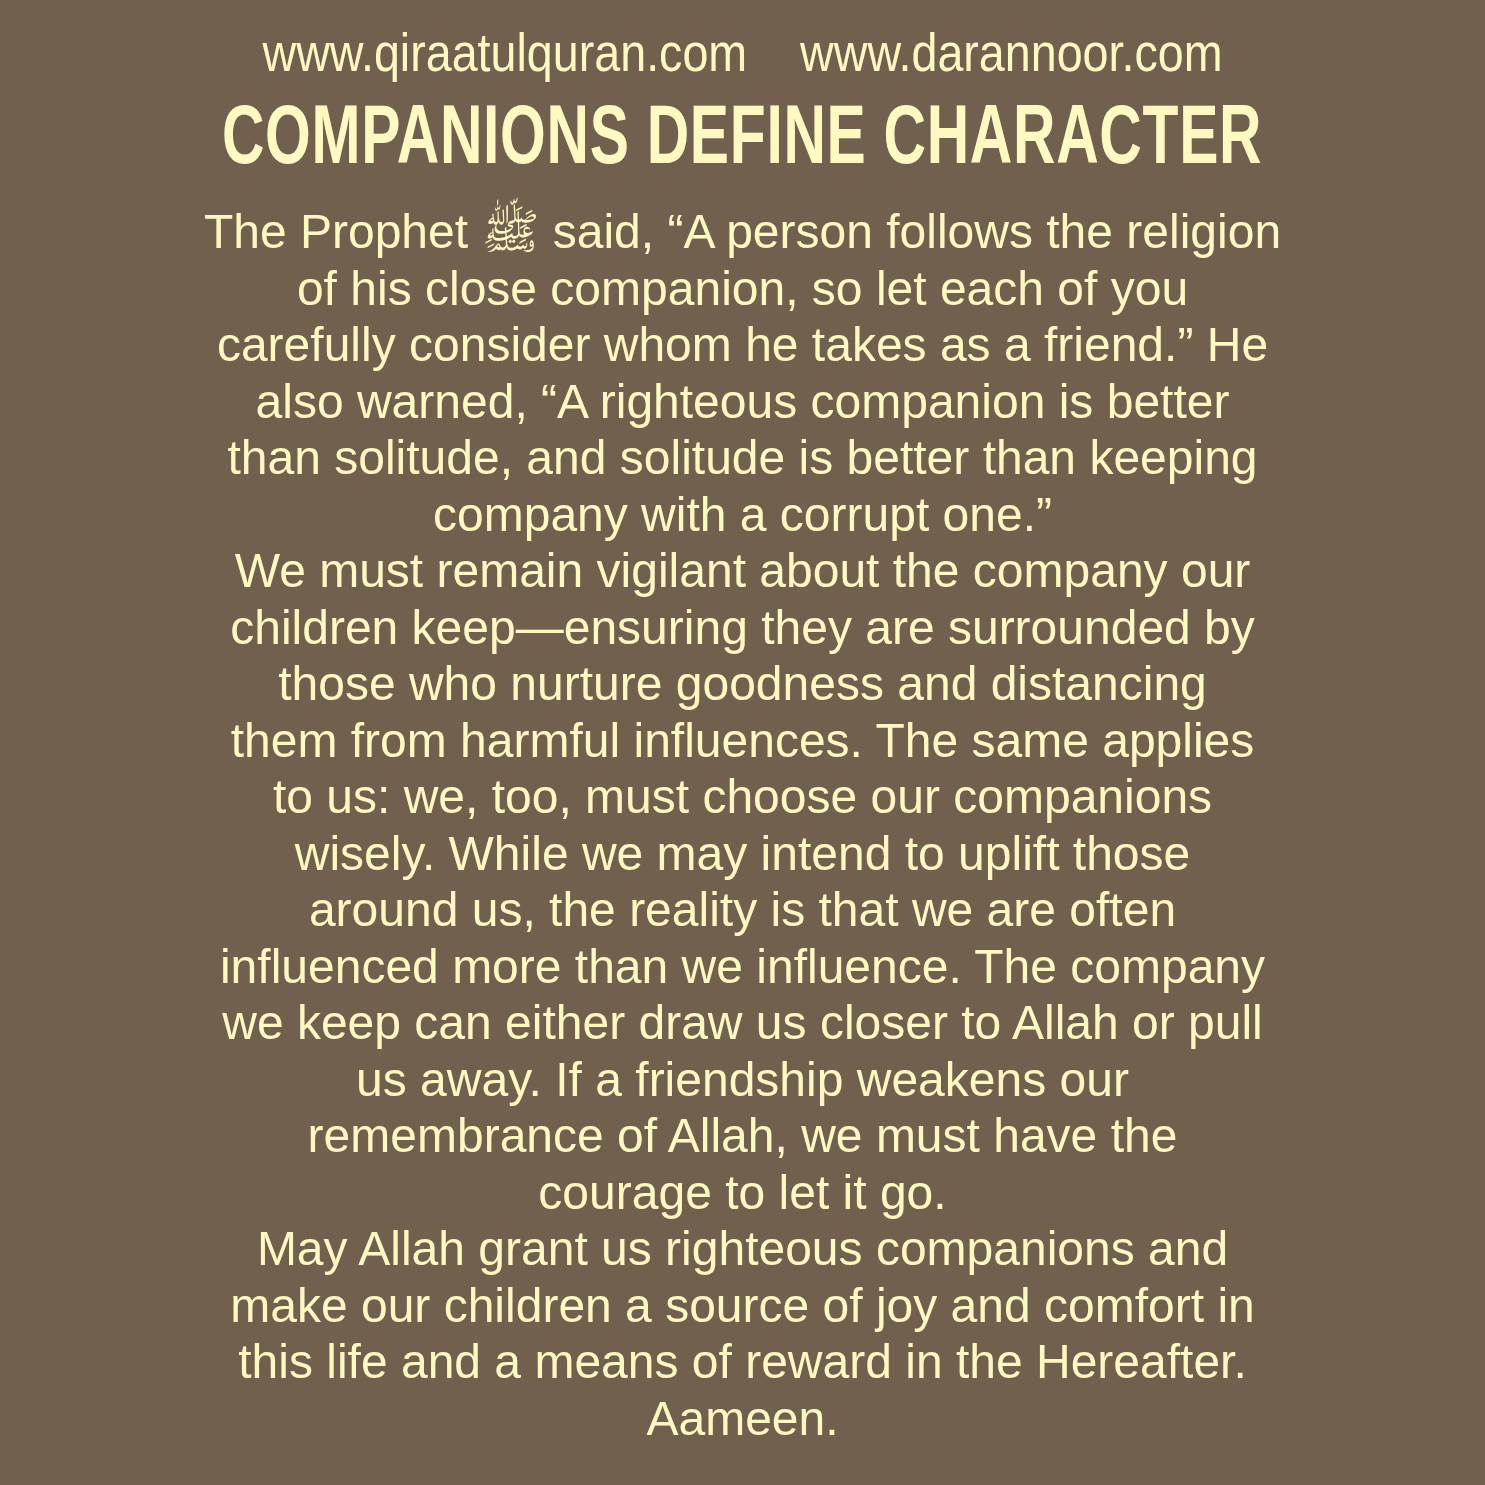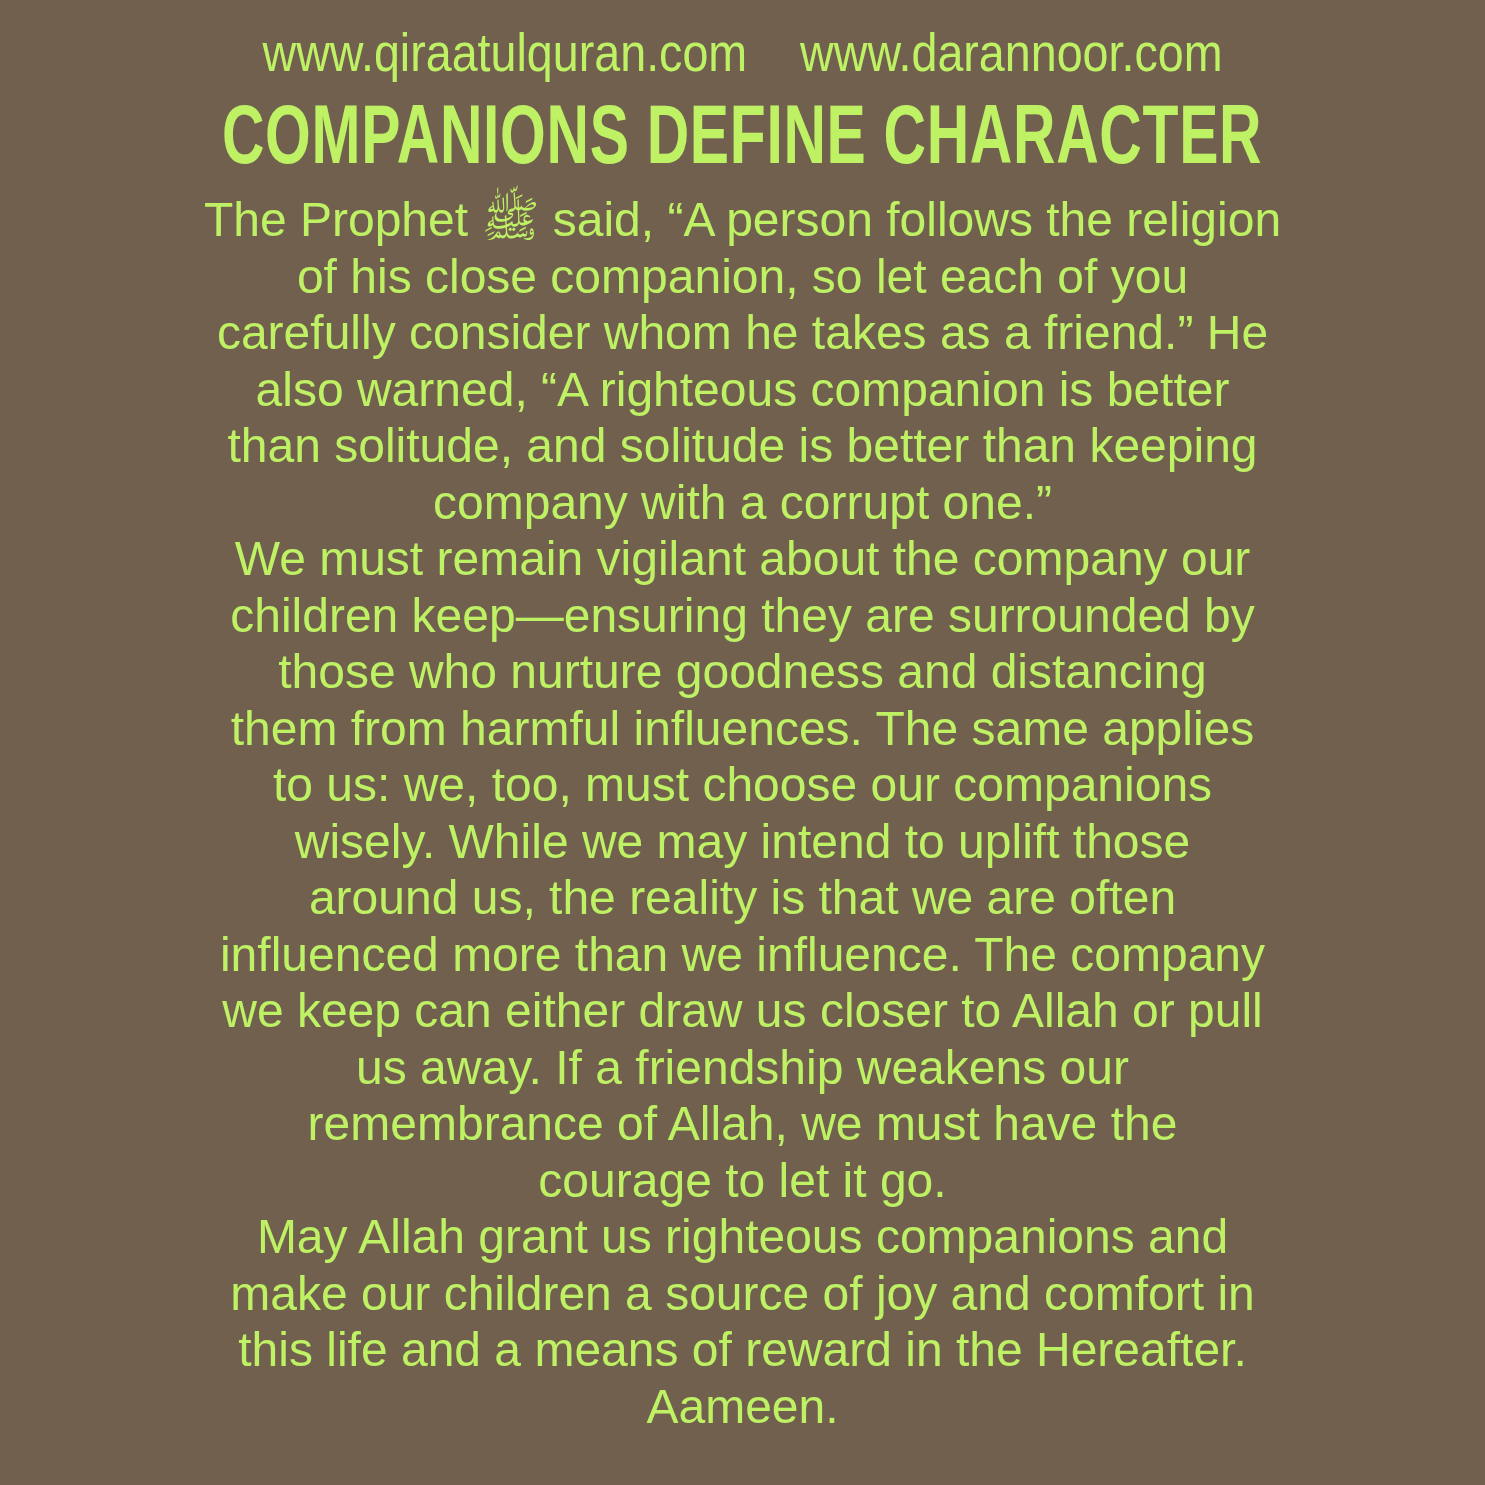--- a/index.html
+++ b/index.html
@@ -38,33 +38,33 @@
     margin: 10px 0 0 0;
     font-size: 84px;
     font-weight: 700;
     letter-spacing: 1px;
     line-height: 1;
     white-space: nowrap;
     transform: scaleX(0.70);
     transform-origin: center top;
   }
   .body-text {
-    margin-top: 16px;
+    margin-top: 28px;
     width: 1430px;
     font-size: 48px;
     line-height: 56.5px;
     text-align: center;
     white-space: pre-line;
     font-weight: 400;
   }
 </style>
 </head>
 <body style="background: rgb(114, 96, 79);">
 
-<div class="poster" style="color: #bef264;">
+<div class="poster" style="color: #fef9c3;">
   <div class="urls">
     <span>www.qiraatulquran.com</span>
     <span>www.darannoor.com</span>
   </div>
   <h1 class="title">COMPANIONS DEFINE CHARACTER</h1>
   <div class="body-text">The Prophet ﷺ said, “A person follows the religion
 of his close companion, so let each of you
 carefully consider whom he takes as a friend.” He
 also warned, “A righteous companion is better
 than solitude, and solitude is better than keeping

